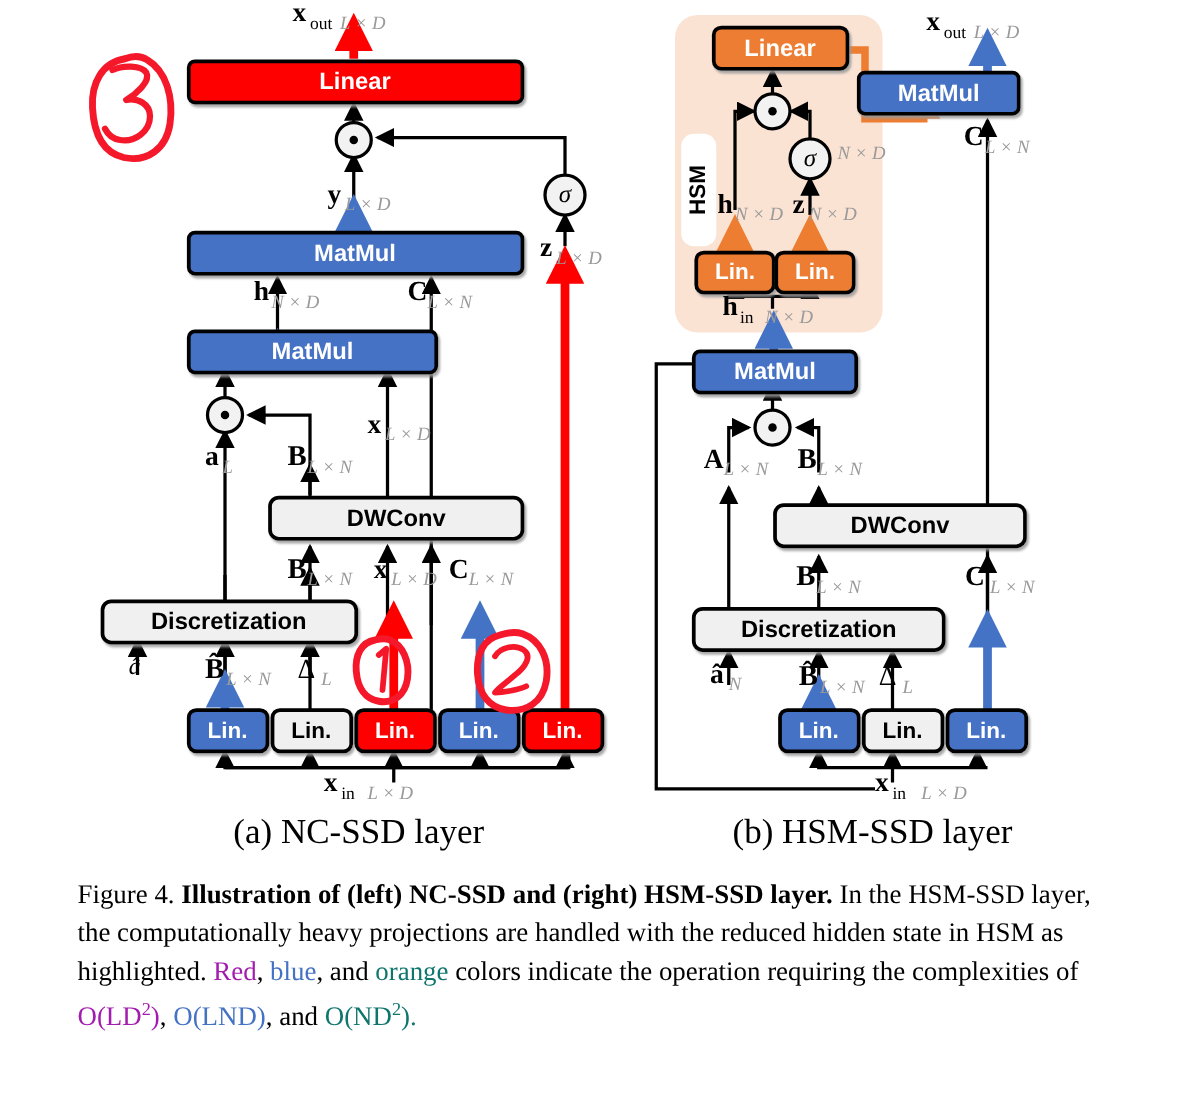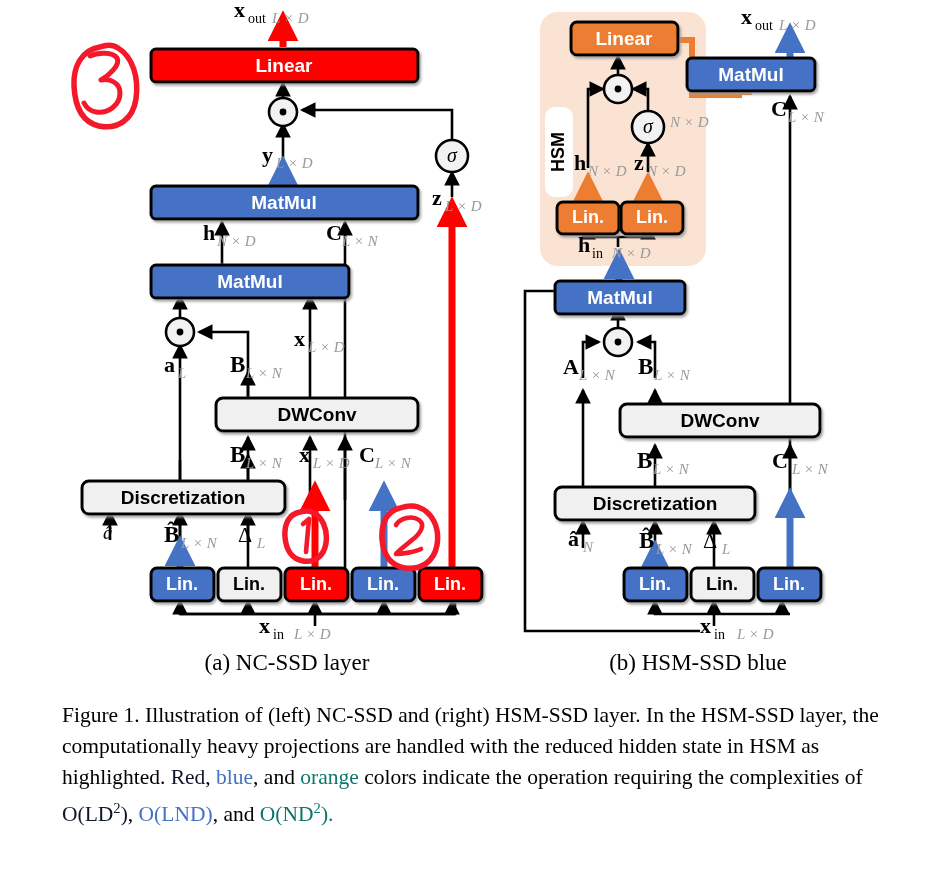--- a/index.html
+++ b/index.html
@@ -15,38 +15,38 @@
     font-weight:bold;
     fill:#ffffff;
     text-anchor:middle;
     dominant-baseline:middle;
   }
   .boxlabel.dark{fill:#000000;}
 
   .subcap{
     position:absolute;
     font-family:"Liberation Serif",serif;
-    font-size:23px;
+    font-size:28px;
     color:#000;
     text-align:center;
   }
 
   .caption{
     position:absolute;
     left:62px;
     top:700px;
     width:830px;
     font-family:"Liberation Serif",serif;
     font-size:21.5px;
     line-height:31px;
     text-align:left;
     color:#000;
   }
-  .caption b{font-weight:normal;margin-top:44px;}
-  .cred{color:#0f172a;}
+  .caption b{font-weight:bold;margin-top:44px;}
+  .cred{color:#a21caf;}
   .cblue{color:#4472c4;}
   .corange{color:#0f766e;}
   .calligO{font-family:"Liberation Serif",serif;}
   sup{font-size:0.68em;}
 </style>
 </head>
 <body>
 
 <div id="root">
 
@@ -438,20 +438,20 @@
 
         <text x="700" y="633" font-size="22" font-weight="bold" font-family="Liberation Serif,serif">x</text>
         <text x="714" y="639" font-size="14" font-family="Liberation Serif,serif">in</text>
         <text x="737" y="639" font-size="15" font-style="italic" fill="#9a9a9a" font-family="Liberation Serif,serif">L × D</text>
       </g>
     </g>
   </svg>
   </div>
 
   <div class="subcap" style="left:122px;top:650px;width:330px;">(a) NC-SSD layer</div>
-  <div class="subcap" style="left:528px;top:650px;width:340px;">(b) HSM-SSD blue</div>
+  <div class="subcap" style="left:528px;top:650px;width:340px;">(b) HSM-SSD layer</div>
 
   <div class="caption">
-    <span>Figure 1.</span>
+    <span>Figure 4.</span>
     <b>Illustration of (left) NC-SSD and (right) HSM-SSD layer.</b><span> In the HSM-SSD layer, the computationally heavy projections are handled with the reduced hidden state in HSM as highlighted. </span><span class="cred">Red</span><span>, </span><span class="cblue">blue</span><span>, and </span><span class="corange">orange</span><span> colors indicate the operation requiring the complexities of </span><span class="cred calligO"><span>O(LD</span><sup>2</sup><span>)</span></span><span>, </span><span class="cblue calligO">O(LND)</span><span>, and </span><span class="corange calligO"><span>O(ND</span><sup>2</sup><span>).</span></span>
   </div>
 
 </div>
 
 </body></html>

